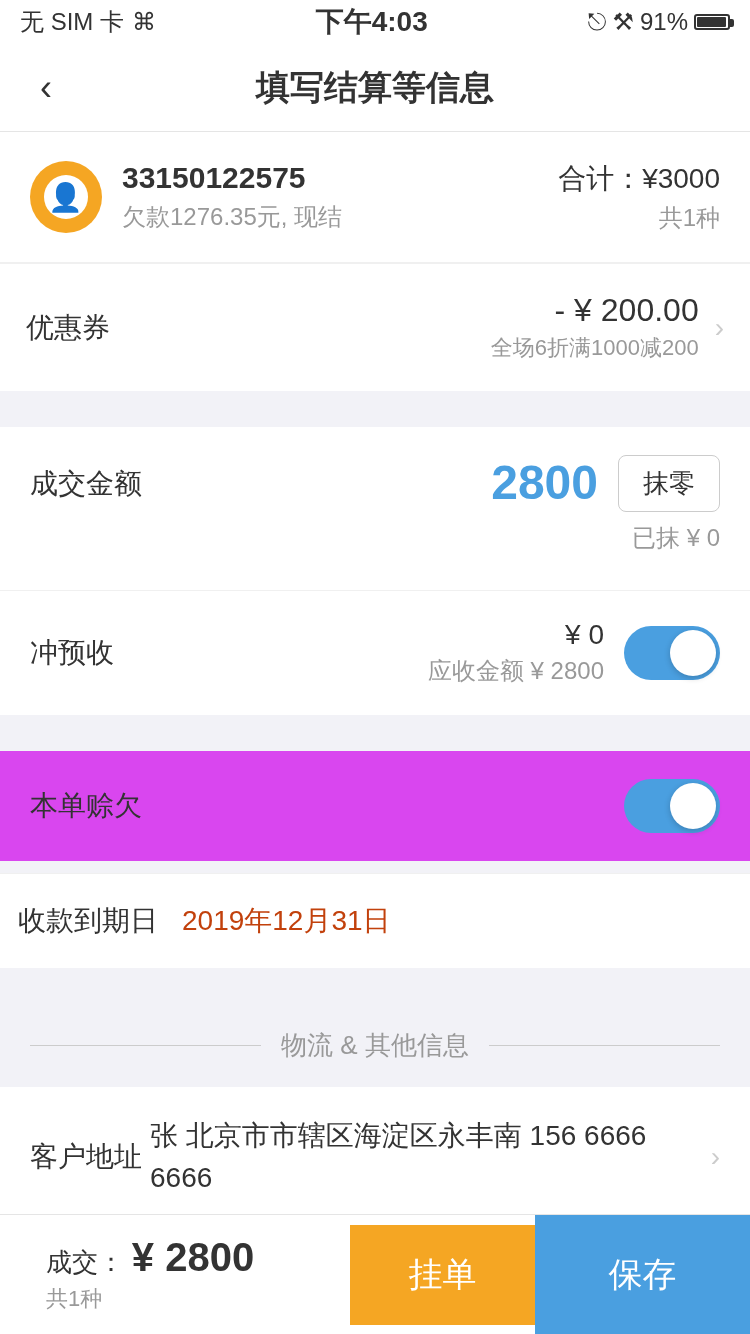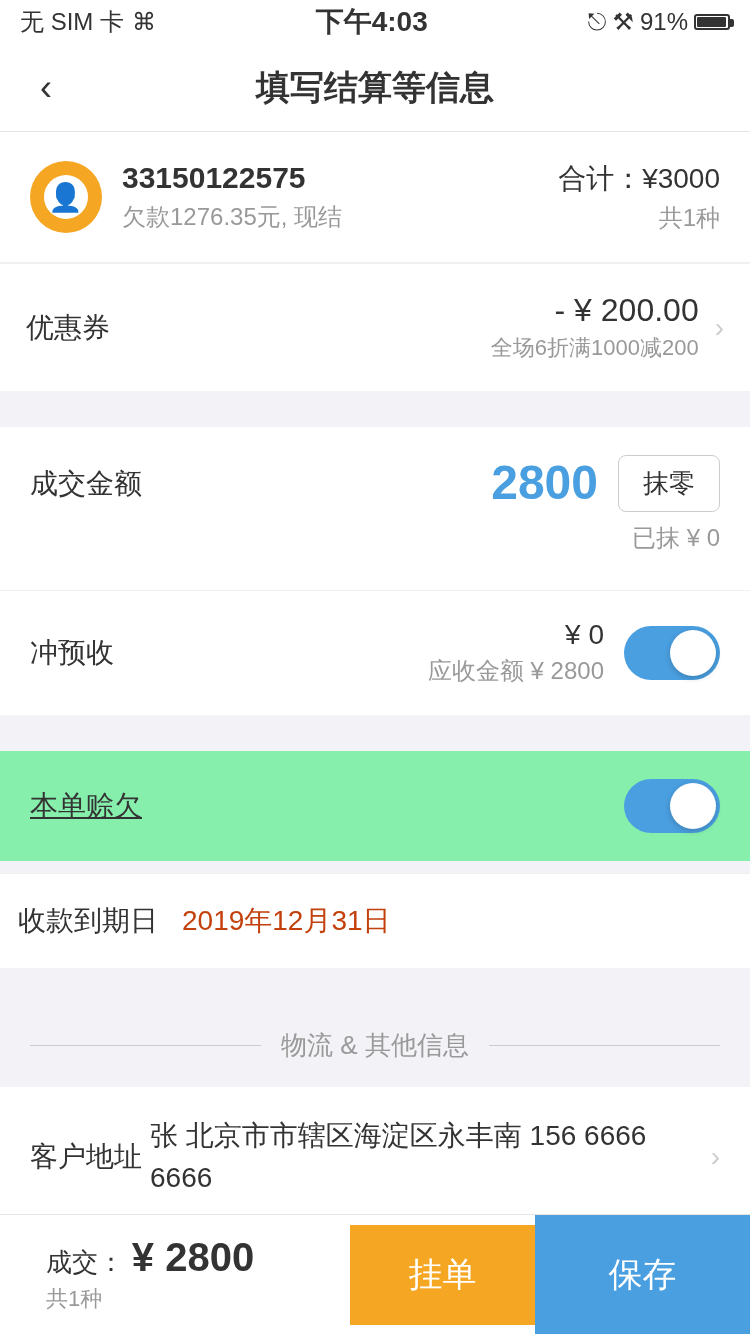--- a/index.html
+++ b/index.html
@@ -197,27 +197,26 @@
       border-radius: 50%;
       background: #fff;
       position: absolute;
       top: 4px;
       right: 4px;
       box-shadow: 0 2px 6px rgba(0,0,0,0.2);
     }
 
     
     .bad-debt-section {
-      background: #86efac;
+      background: #d946ef;
       padding: 28px 30px;
       margin-top: 16px;
       display: flex;
       align-items: center;
       justify-content: space-between;
-      text-decoration: underline;
     }
     .bad-debt-label { font-size: 28px; color: #333; }
 
     
     .due-date-section {
       background: #fff;
       padding: 28px 18px;
       margin-top: 12px;
       border-top: 1px solid #f0f0f0;
       display: flex;

